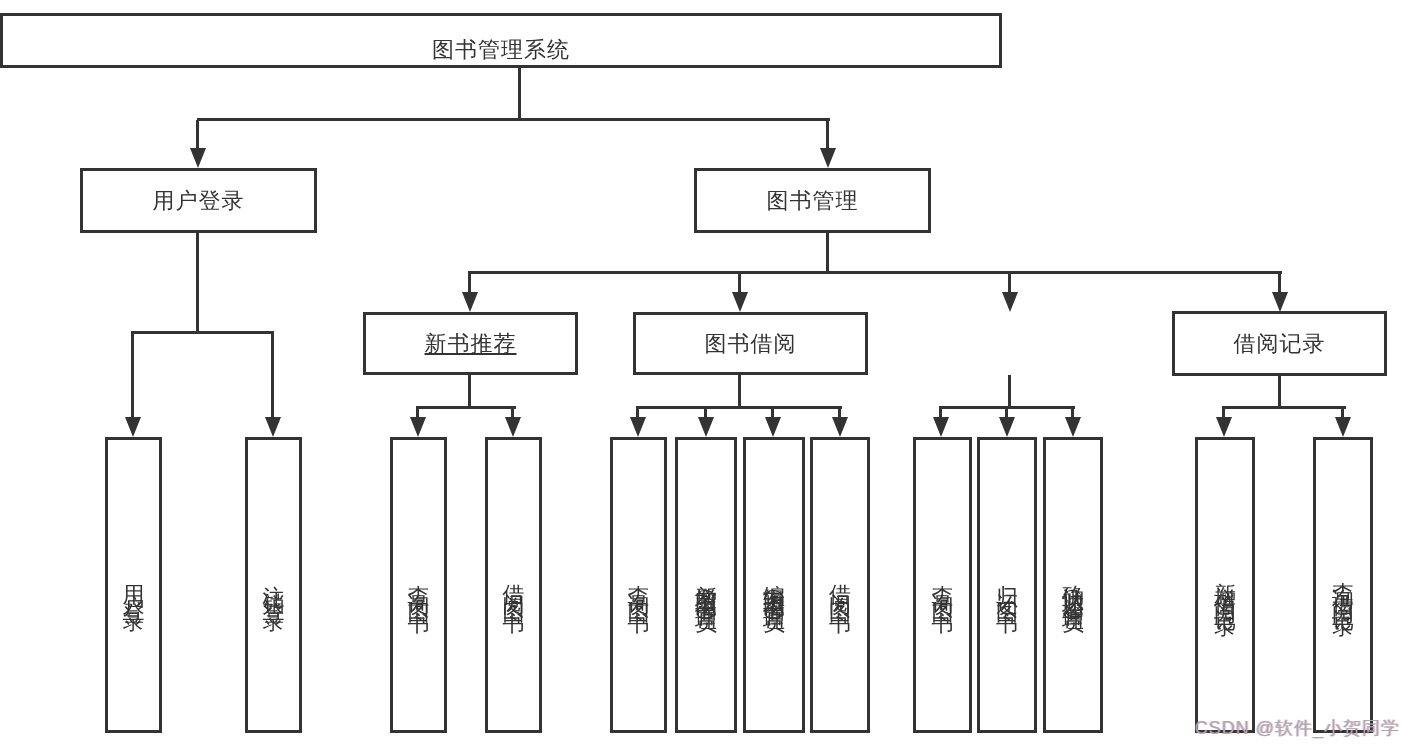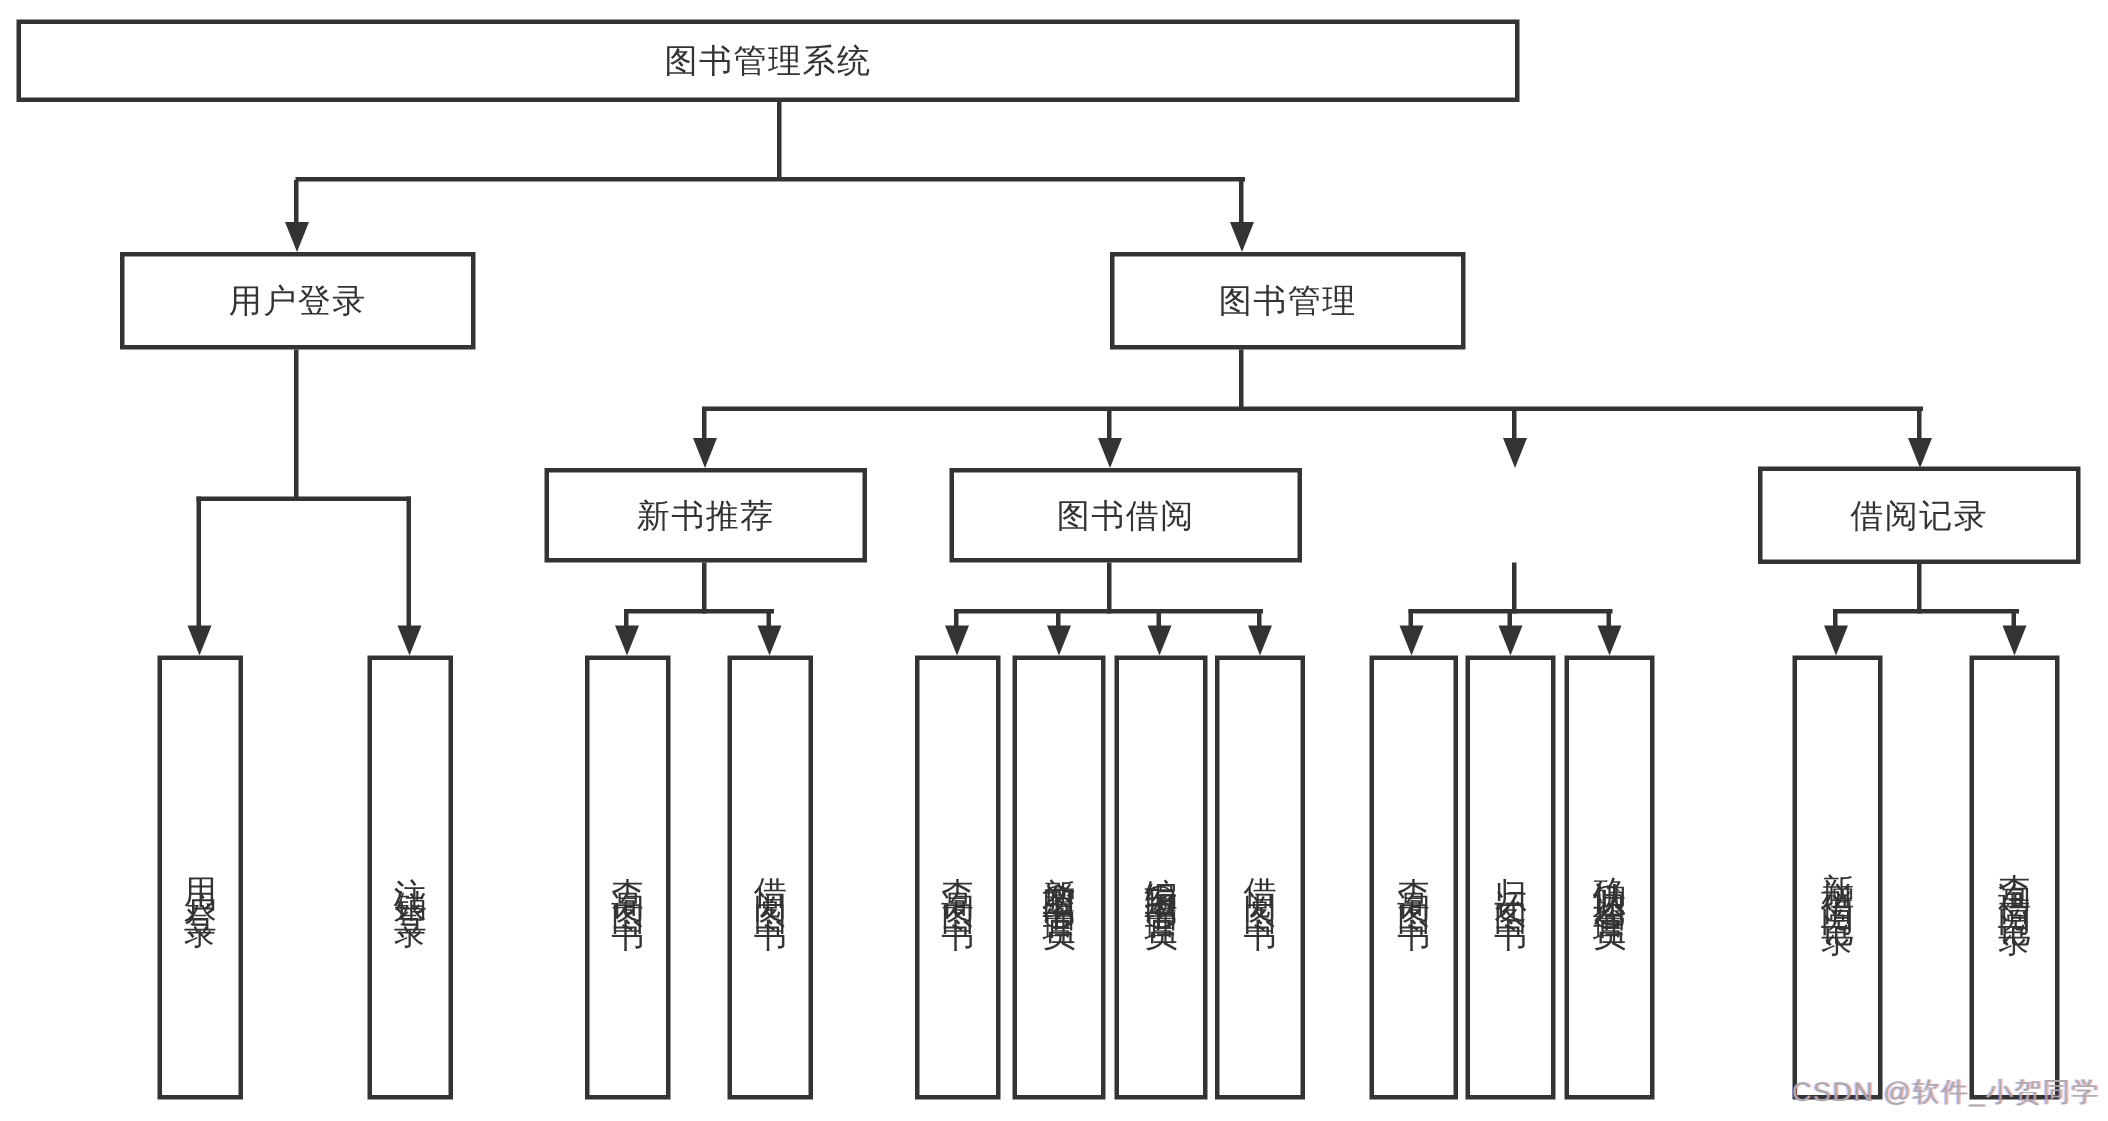--- a/index.html
+++ b/index.html
@@ -61,32 +61,32 @@
     letter-spacing:1px;
     white-space:nowrap;
     text-shadow:1px 0 0 rgba(255,90,90,.35), -1px 0 0 rgba(110,110,255,.35);
   }
 </style>
 </head>
 <body>
 
 <div class="canvas">
 
-  <div class="hbox" style="left:11px;top:13px;width:1002px;height:55px;">
+  <div class="hbox" style="left:0;top:13px;width:1002px;height:55px;align-items:flex-end;">
     <span>图书管理系统</span>
   </div>
 
   <div class="hbox" style="left:80px;top:168px;width:237px;height:65px;">
     <span>用户登录</span>
   </div>
-  <div class="hbox" style="left:740px;top:168px;width:237px;height:65px;">
+  <div class="hbox" style="left:694px;top:168px;width:237px;height:65px;">
     <span>图书管理</span>
   </div>
 
-  <div class="hbox" style="left:363px;top:312px;width:215px;height:63px;">
+  <div class="hbox" style="left:363px;top:312px;width:215px;height:63px;text-decoration:underline;">
     <span>新书推荐</span>
   </div>
   <div class="hbox" style="left:633px;top:312px;width:235px;height:63px;">
     <span>图书借阅</span>
   </div>
   <div class="hbox" style="left:1172px;top:311px;width:215px;height:65px;">
     <span>借阅记录</span>
   </div>
 
   <div class="vbox v-short" style="left:105px;width:57px;">

